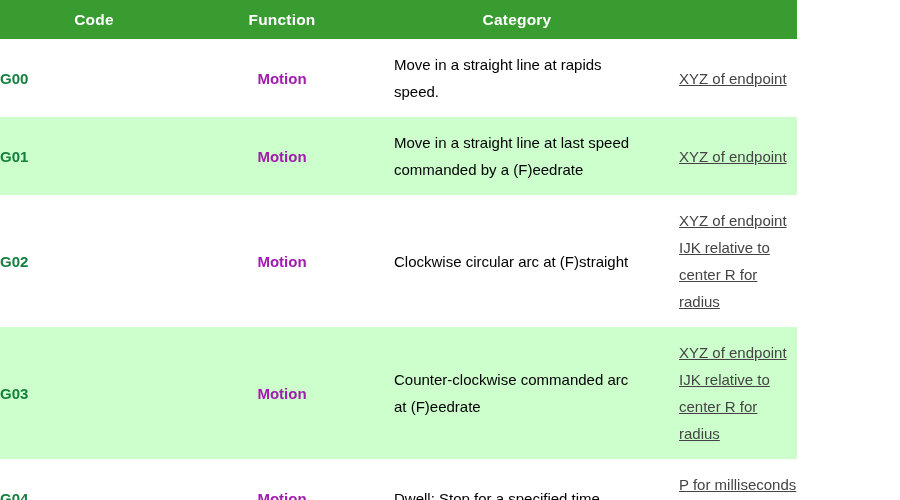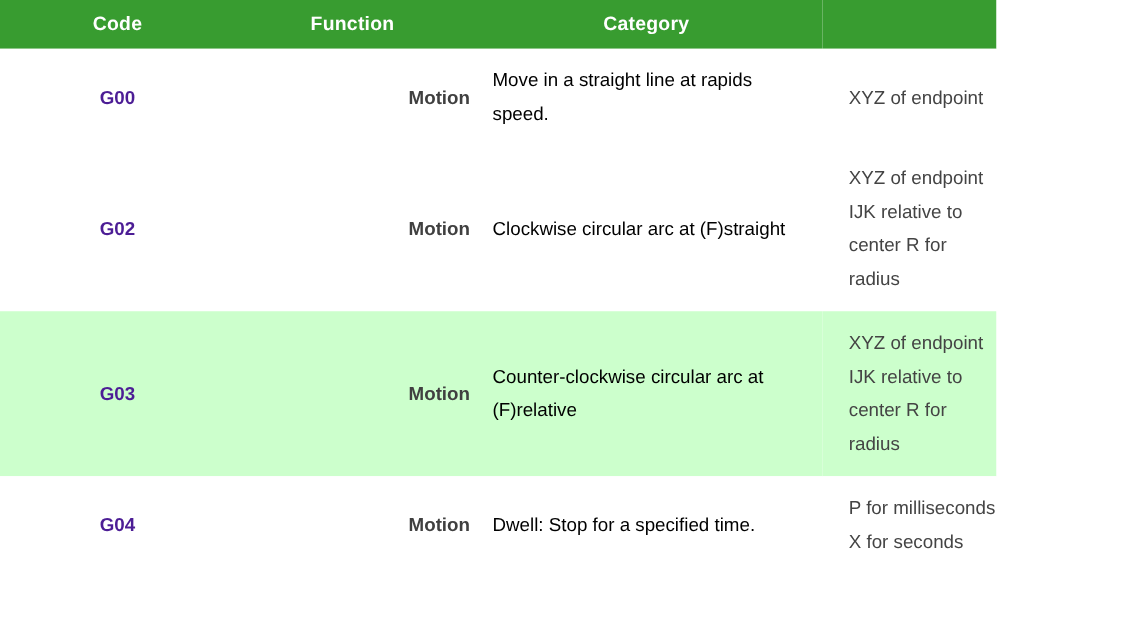--- a/index.html
+++ b/index.html
@@ -56,42 +56,42 @@
   tbody tr.row-even { background: #ccffcc; }
 
   tbody td {
     padding: 12px 0;
     vertical-align: middle;
     font-size: 15px;
     line-height: 27px;
   }
 
   td.cell-code {
-    text-align: center;
-    color: #4c1d95;
+    color: #15803d;
     font-weight: bold;
     font-size: 15px;
   }
   td.cell-category {
-    text-align: right;
-    color: #404040;
+    text-align: center;
+    color: #a21caf;
     font-weight: bold;
     font-size: 15px;
   }
   td.cell-function {
     color: #000000;
     padding-left: 18px;
     padding-right: 20px;
     text-align: left;
   }
   td.cell-notes {
     color: #444444;
     padding-left: 21px;
     padding-right: 16px;
     text-align: left;
+    text-decoration: underline;
   }
   .notes-line { display: block; }
 </style>
 </head>
 <body>
 
 <div class="table-wrap">
   <table class="gcode-table">
     <colgroup>
       <col class="col-code">
@@ -111,37 +111,45 @@
 
       <tr class="row-odd">
         <td class="cell-code">G00</td>
         <td class="cell-category">Motion</td>
         <td class="cell-function">Move in a straight line at rapids speed.</td>
         <td class="cell-notes">
           <span class="notes-line">XYZ of endpoint</span>
         </td>
       </tr>
 
+      <tr class="row-even">
+        <td class="cell-code">G01</td>
+        <td class="cell-category">Motion</td>
+        <td class="cell-function">Move in a straight line at last speed commanded by a (F)eedrate</td>
+        <td class="cell-notes">
+          <span class="notes-line">XYZ of endpoint</span>
+        </td>
+      </tr>
 
       <tr class="row-odd">
         <td class="cell-code">G02</td>
         <td class="cell-category">Motion</td>
         <td class="cell-function">Clockwise circular arc at (F)straight</td>
         <td class="cell-notes">
           <span class="notes-line">XYZ of endpoint</span>
           <span class="notes-line">IJK relative to</span>
           <span class="notes-line">center R for</span>
           <span class="notes-line">radius</span>
         </td>
       </tr>
 
       <tr class="row-even">
         <td class="cell-code">G03</td>
         <td class="cell-category">Motion</td>
-        <td class="cell-function">Counter-clockwise circular arc at (F)relative</td>
+        <td class="cell-function">Counter-clockwise commanded arc at (F)eedrate</td>
         <td class="cell-notes">
           <span class="notes-line">XYZ of endpoint</span>
           <span class="notes-line">IJK relative to</span>
           <span class="notes-line">center R for</span>
           <span class="notes-line">radius</span>
         </td>
       </tr>
 
       <tr class="row-odd">
         <td class="cell-code">G04</td>

